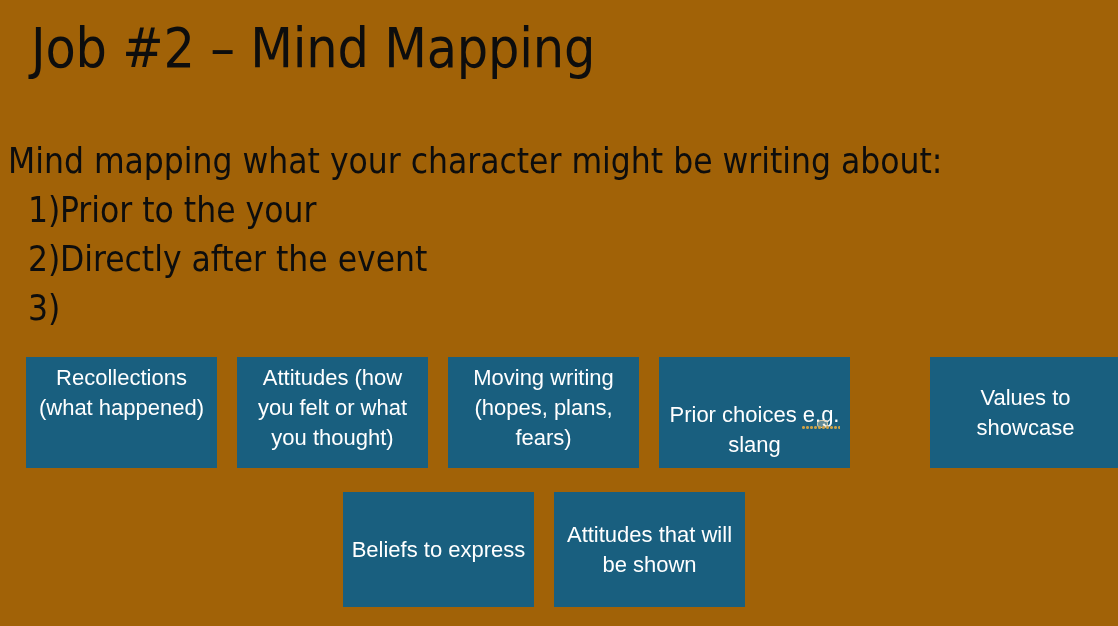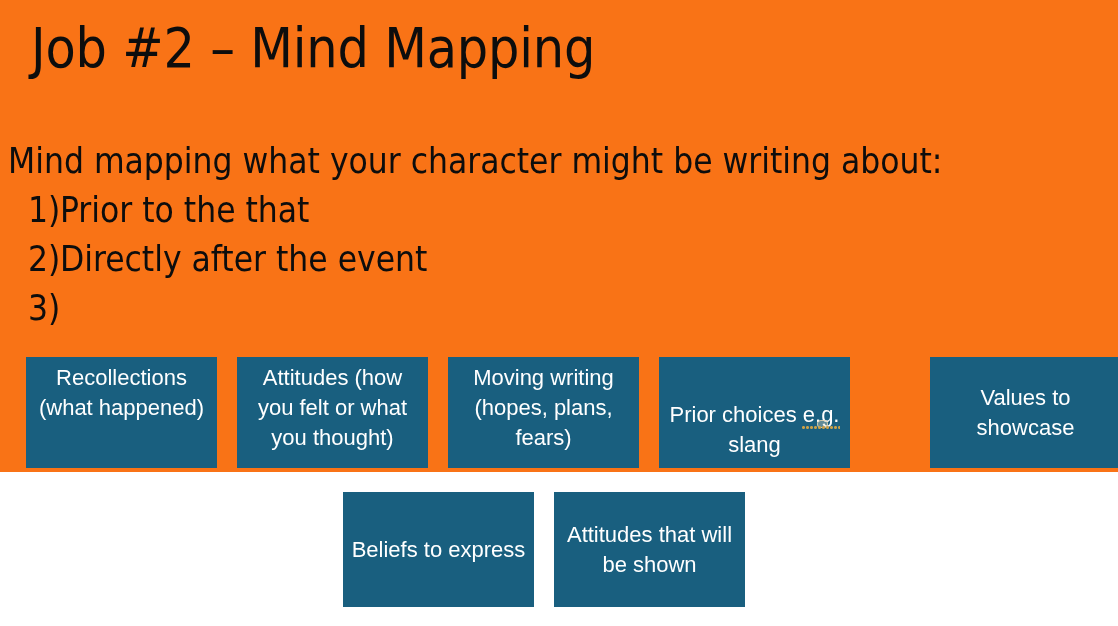--- a/index.html
+++ b/index.html
@@ -10,22 +10,22 @@
   body {
     width: 1118px;
     height: 626px;
     background: #ffffff;
     font-family: "Liberation Sans", sans-serif;
     overflow: hidden;
   }
   .slide {
     position: relative;
     width: 1118px;
-    height: 472px;
-    background: #f97316;
+    height: 626px;
+    background: #a16207;
   }
 
   
   .slide-title {
     position: absolute;
     left: 31px;
     top: 15px;
     font-size: 55px;
     line-height: 66px;
     font-weight: 400;
@@ -150,21 +150,21 @@
 
   <div class="slide-title">Job #2 – Mind Mapping</div>
 
   <div class="body-block">
 
     <div class="body-lead">Mind mapping what your character might be writing about:</div>
 
     <ul class="num-list">
       <li class="num-item">
         <span class="num-marker">1)</span>
-        <span class="num-text">Prior to the that</span>
+        <span class="num-text">Prior to the your</span>
       </li>
       <li class="num-item">
         <span class="num-marker">2)</span>
         <span class="num-text">Directly after the event</span>
       </li>
       <li class="num-item">
         <span class="num-marker">3)</span>
       </li>
     </ul>
 

